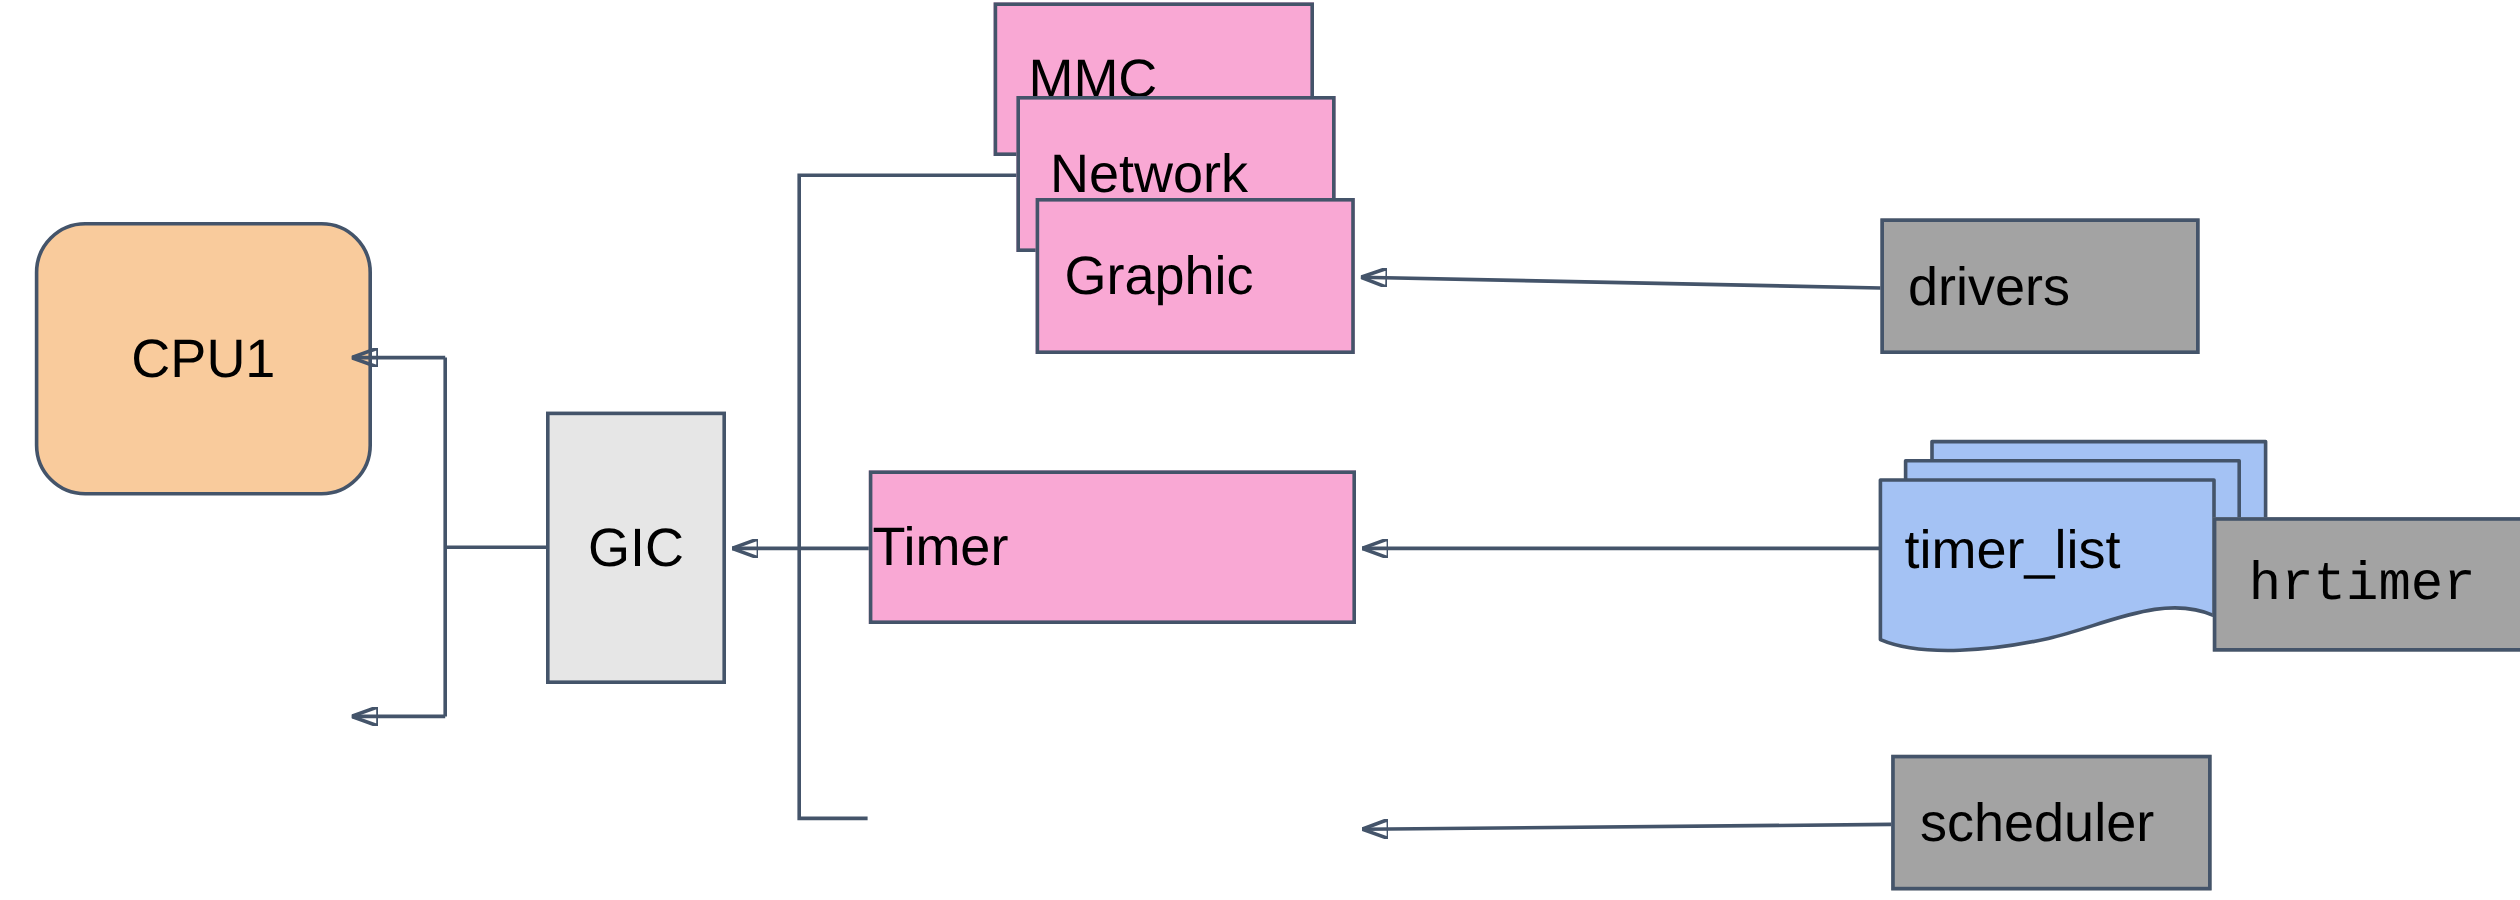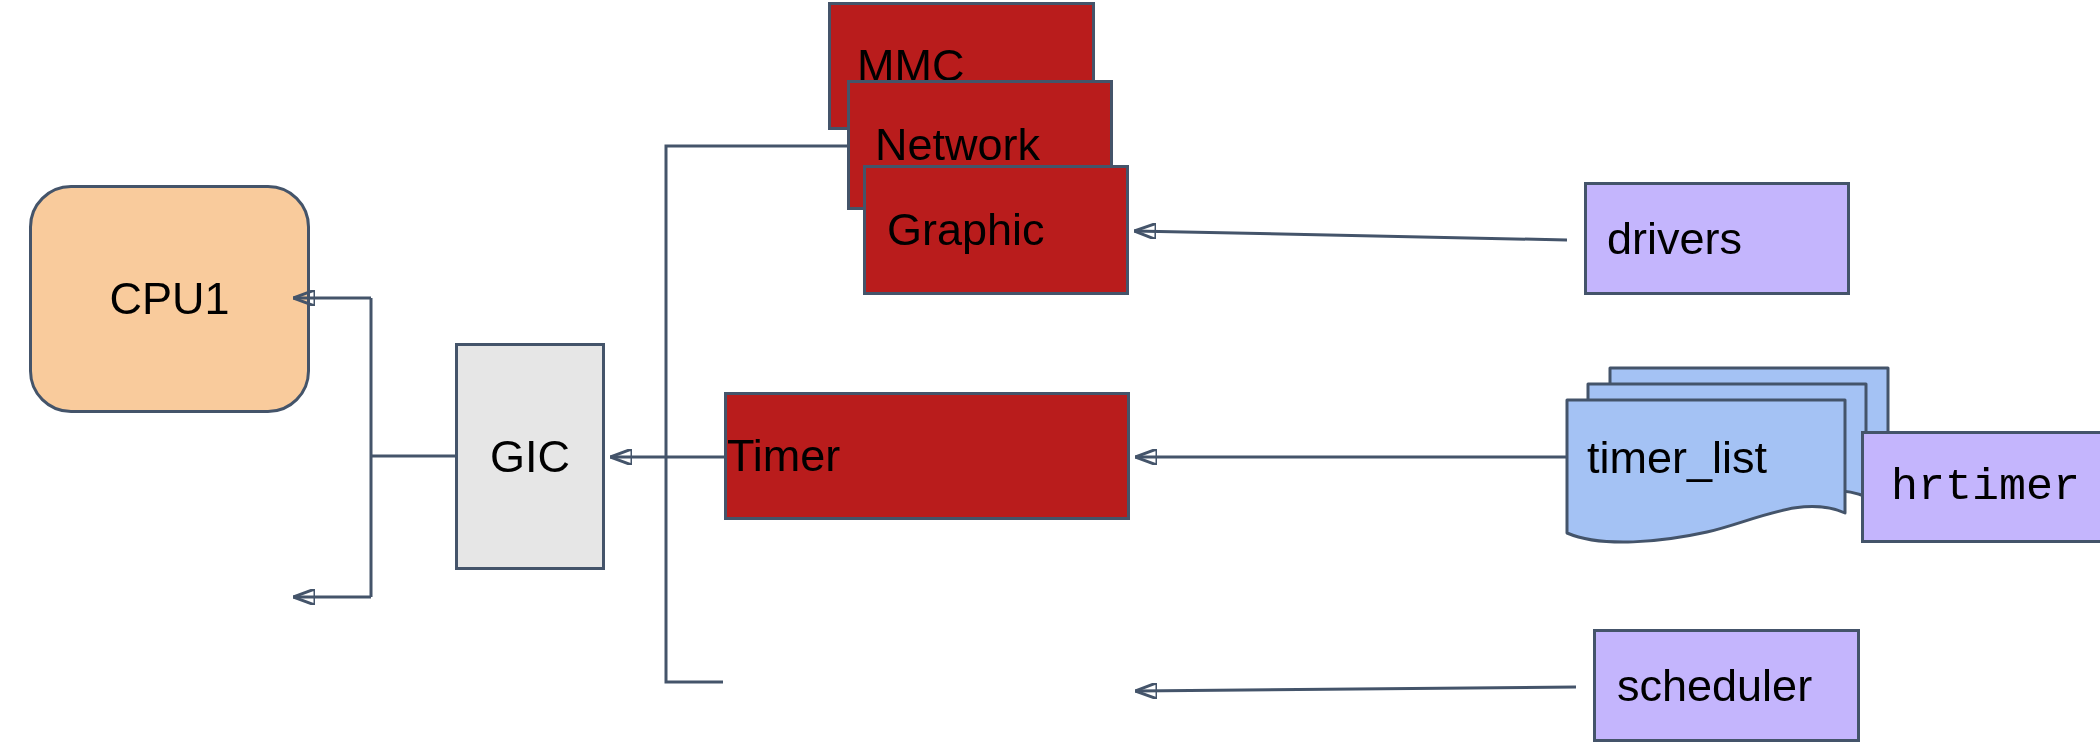--- a/index.html
+++ b/index.html
@@ -16,23 +16,23 @@
     border:3px solid #44546A;
     display:flex;
     align-items:center;
     font-size:45px;
     color:#000;
     white-space:nowrap;
   }
   .node.center{justify-content:center;}
   .node.left{justify-content:flex-start;}
   .cpu{background:#F9CB9C;border-radius:42px;}
-  .irq{background:#b91c1c;}
+  .irq{background:#f9a8d4;}
   .gic{background:#E6E6E6;}
-  .src{background:#c4b5fd;margin-left:17px;}
+  .src{background:#a3a3a3;}
 
   
   #cpu1{left:7px;top:185px;width:281px;height:228px;margin-left:22px;}
   #cpu0{left:7px;top:483px;width:281px;height:229px;}
   #gic{left:455px;top:343px;width:150px;height:227px;}
   #mmc{left:828px;top:2px;width:267px;height:128px;padding-left:26px;}
   #network{left:847px;top:80px;width:266px;height:130px;padding-left:25px;}
   #graphic{left:863px;top:165px;width:266px;height:130px;padding-left:21px;}
   #timer{left:724px;top:392px;width:406px;height:128px;}
   #ipi{left:723px;top:618px;width:407px;height:129px;padding-left:22px;}

